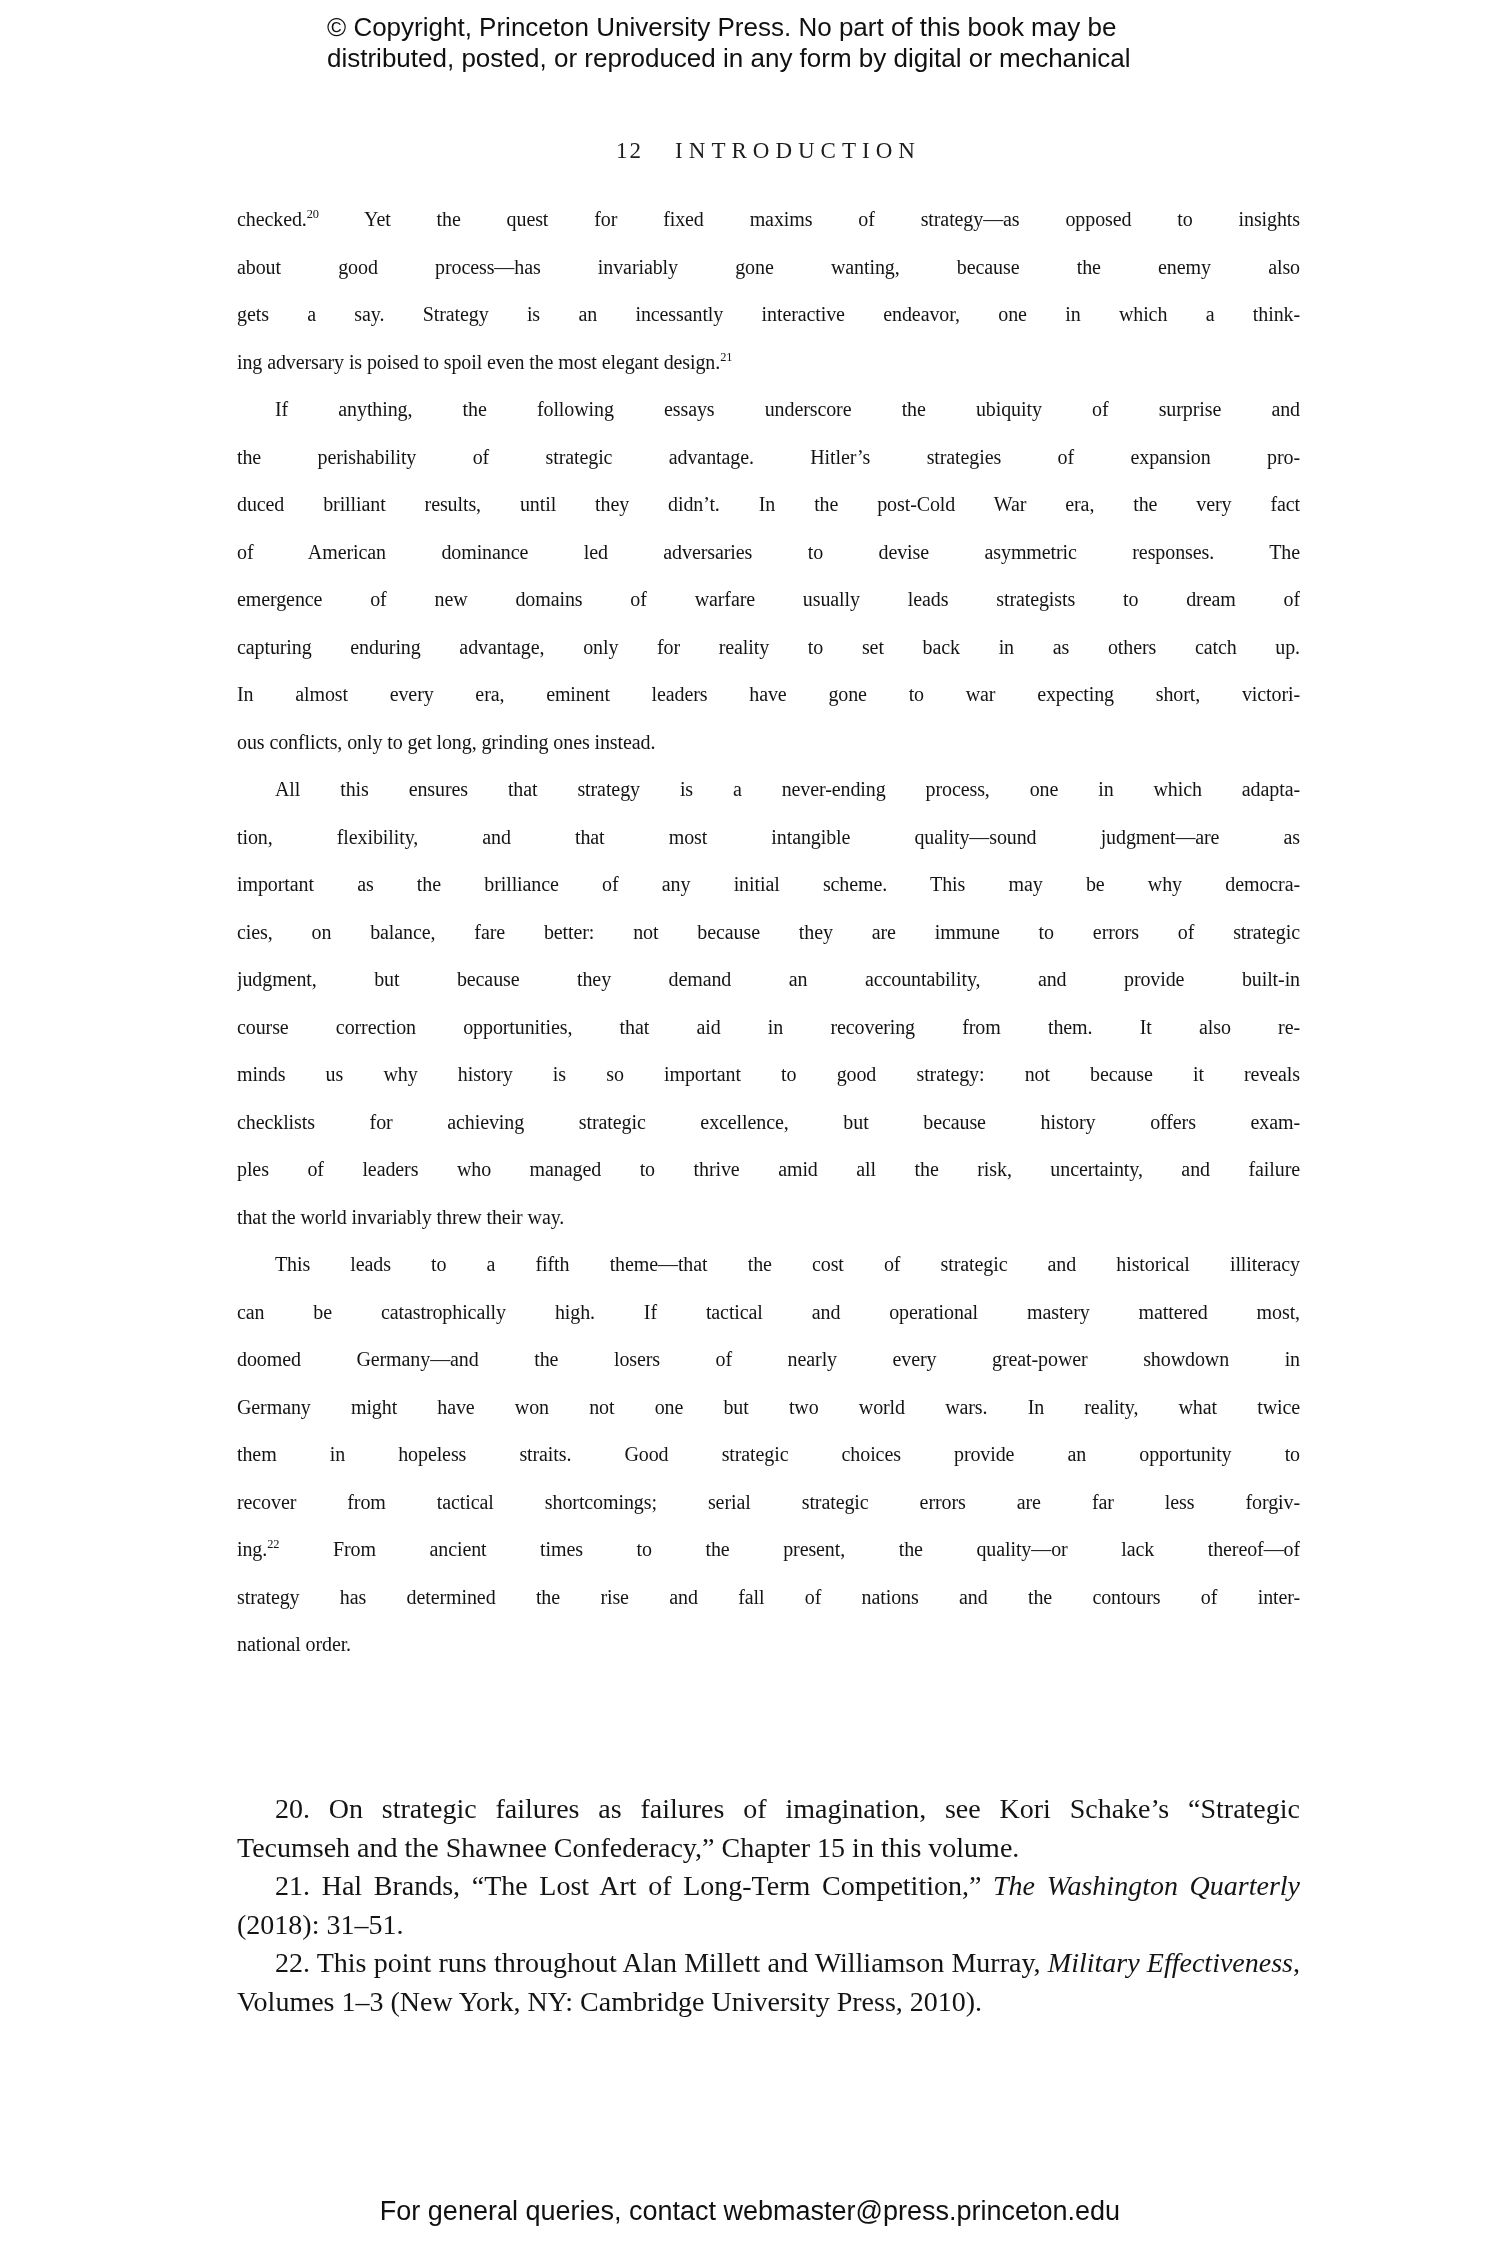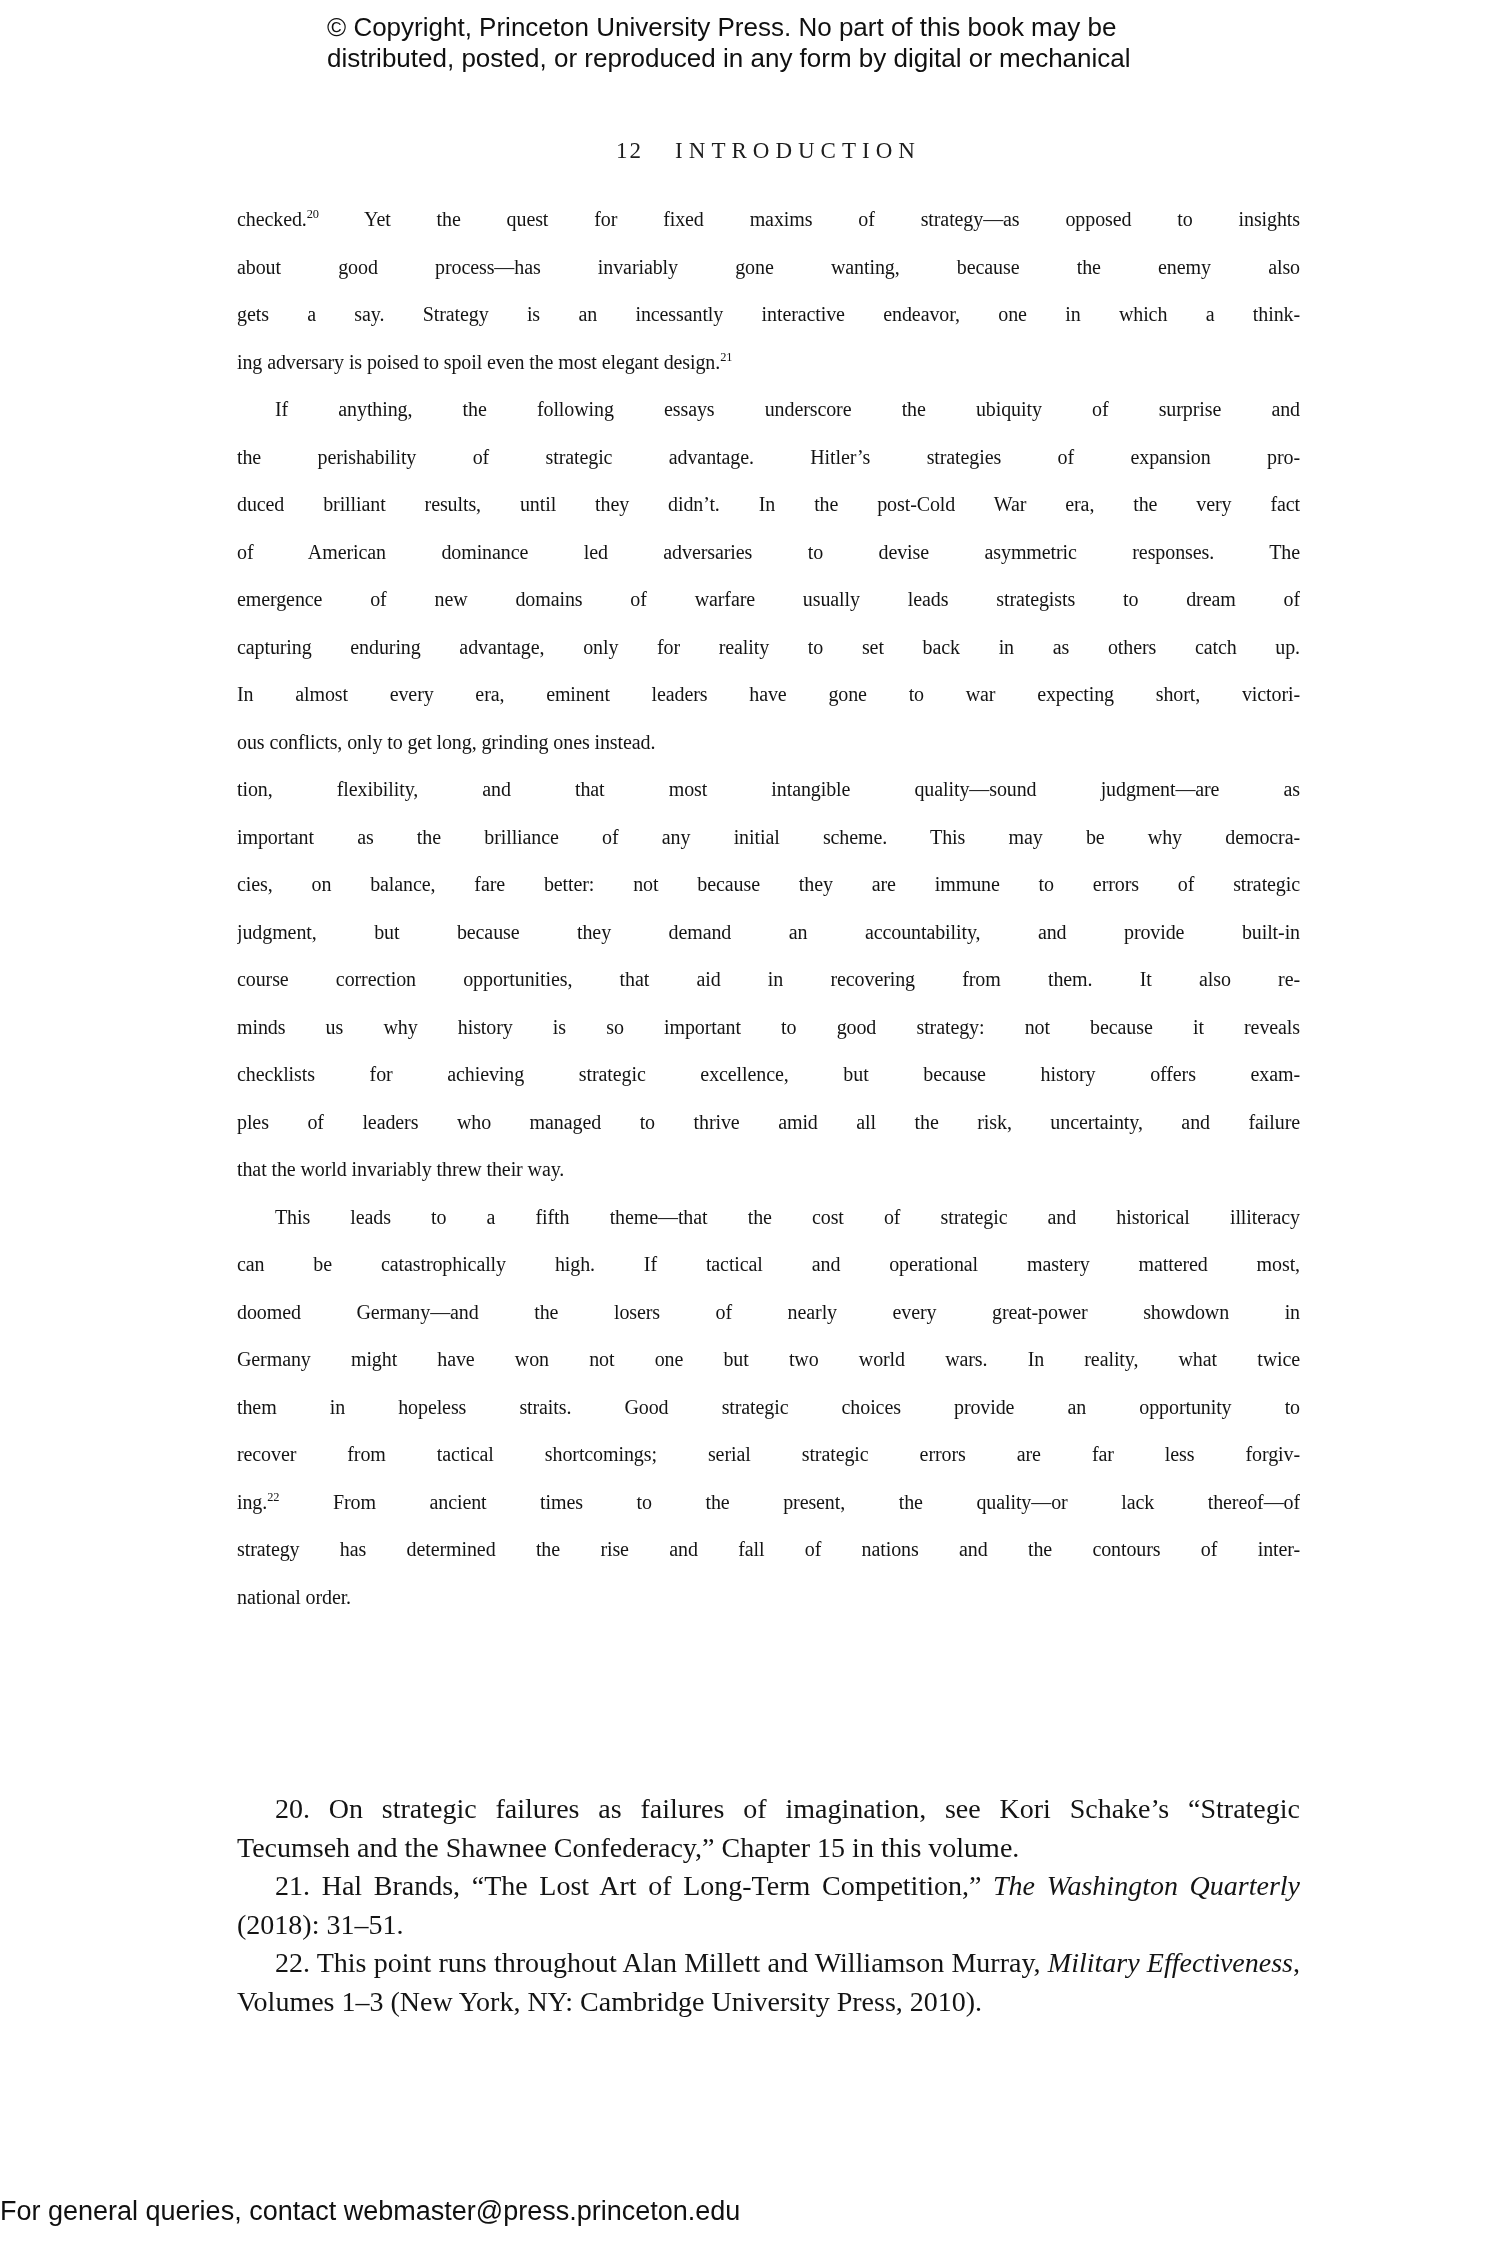--- a/index.html
+++ b/index.html
@@ -26,21 +26,21 @@
   .bodytext .line.last { text-align-last:left; }
   .line.indent { text-indent:38px; }
   sup { font-size:0.62em; line-height:0; vertical-align:super; }
   .footnotes {
     position:absolute; left:237px; top:1790px; width:1063px;
     font-size:28px; line-height:38.5px; color:#141414;
   }
   .footnotes .line { text-align:justify; text-align-last:justify; height:38.5px; overflow:hidden; }
   .footnotes .line.last { text-align-last:left; }
   .page-footer {
-    position:absolute; left:0; top:2196px; width:1500px; 
+    position:absolute; left:0; top:2196px; width:1500px; text-align:center;
     font-family:"Liberation Sans", sans-serif; font-size:27px; color:#101010;
   }
   i { font-style:italic; }
 </style>
 </head>
 <body>
 
 <div class="page">
 
   <div class="copyright">
@@ -63,20 +63,21 @@
         <div class="line indent">If anything, the following essays underscore the ubiquity of surprise and</div>
         <div class="line">the perishability of strategic advantage. Hitler’s strategies of expansion pro-</div>
         <div class="line">duced brilliant results, until they didn’t. In the post-Cold War era, the very fact</div>
         <div class="line">of American dominance led adversaries to devise asymmetric responses. The</div>
         <div class="line">emergence of new domains of warfare usually leads strategists to dream of</div>
         <div class="line">capturing enduring advantage, only for reality to set back in as others catch up.</div>
         <div class="line">In almost every era, eminent leaders have gone to war expecting short, victori-</div>
         <div class="line last">ous conflicts, only to get long, grinding ones instead.</div>
       </div>
       <div>
+        <div class="line indent">All this ensures that strategy is a never-ending process, one in which adapta-</div>
         <div class="line">tion, flexibility, and that most intangible quality—sound judgment—are as</div>
         <div class="line">important as the brilliance of any initial scheme. This may be why democra-</div>
         <div class="line">cies, on balance, fare better: not because they are immune to errors of strategic</div>
         <div class="line">judgment, but because they demand an accountability, and provide built-in</div>
         <div class="line">course correction opportunities, that aid in recovering from them. It also re-</div>
         <div class="line">minds us why history is so important to good strategy: not because it reveals</div>
         <div class="line">checklists for achieving strategic excellence, but because history offers exam-</div>
         <div class="line">ples of leaders who managed to thrive amid all the risk, uncertainty, and failure</div>
         <div class="line last">that the world invariably threw their way.</div>
       </div>

